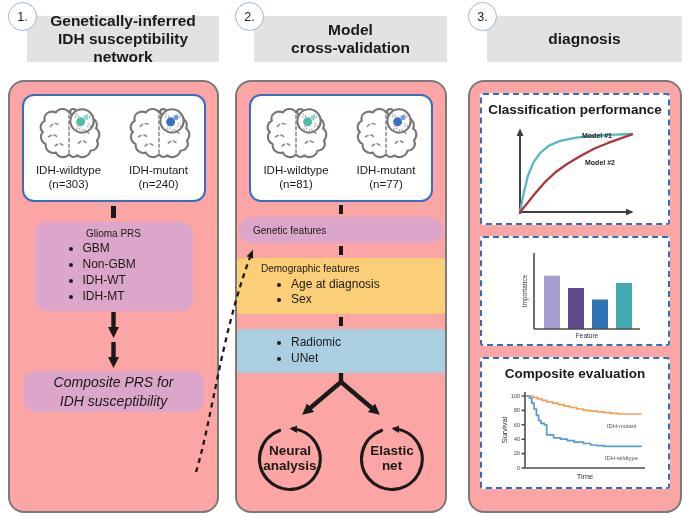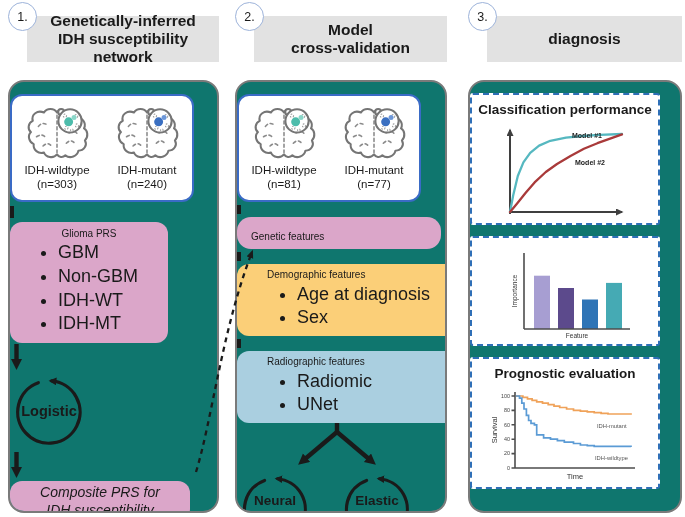--- a/index.html
+++ b/index.html
@@ -9,43 +9,43 @@
   .p1{left:8px;width:211px;}
   .p2{left:235px;width:212px;}
   .p3{left:468px;width:214px;}
   .badge{position:absolute;top:2px;left:0;width:27px;height:27px;border-radius:50%;
          border:1.6px solid #9db3da;background:#fff;z-index:4;display:flex;
          align-items:center;justify-content:center;font-size:12.5px;}
   .ptitle{position:absolute;top:16px;left:19px;right:0;height:46px;background:#e2e2e2;
           display:flex;flex-direction:column;align-items:center;justify-content:center;
           font-weight:bold;font-size:15.5px;line-height:1.18;text-align:center;z-index:1;}
   .pbody{position:absolute;top:80px;left:0;right:0;bottom:4px;border:2px solid #7a7a7a;
-         border-radius:16px;background:#0f766e;display:flex;flex-direction:column;
-         align-items:flex-start;overflow:hidden;}
+         border-radius:16px;background:#fca5a5;display:flex;flex-direction:column;
+         align-items:center;overflow:hidden;}
   .cohort{margin-top:12px;width:176px;border:2px solid #3a6bc6;border-radius:12px;
           background:#fff;display:flex;justify-content:center;gap:8px;padding:10px 2px 8px;}
   .brainfig{margin:0;display:flex;flex-direction:column;align-items:center;width:82px;}
   .brainfig svg{width:64px;height:54px;}
   .blab{font-size:11.5px;line-height:1.2;text-align:center;margin-top:4px;}
   .br{fill:#fff;stroke:#757575;stroke-width:2.2;stroke-linejoin:round;}
   .brline{fill:none;stroke:#8b8b8b;stroke-width:1.7;stroke-dasharray:3.2 3;stroke-linecap:round;}
   .brdot{fill:none;stroke:#9a9a9a;stroke-width:1.1;stroke-dasharray:1.6 1.6;}
   .stub{width:4.4px;background:#1a1a1a;flex:none;}
   .s12{height:12px;margin:4px 0;} .s8{height:9px;margin:3px 0;}
   .box{border-radius:12px;text-align:center;flex:none;}
   .pinkbox{background:#dba6c9;}
   .orangebox{background:#fbcf78;}
   .bluebox{background:#aacfe0;}
   .prsbox{width:150px;padding:6px 4px 7px;}
   .boxtitle{font-size:10px;line-height:1.25;}
   .featbox{width:184px;text-align:left;padding:5px 6px 6px 30px;}
-  .featbox ul,.prsbox ul{margin:1px 0 0;padding-left:30px;text-align:left;font-size:18px;line-height:1.32;}
+  .featbox ul,.prsbox ul{margin:1px 0 0;padding-left:30px;text-align:left;font-size:12px;line-height:1.32;}
   .prsbox ul{padding-left:44px;}
   .outbox{width:176px;padding:2px 2px;font-size:14px;line-height:1.3;font-style:italic;}
-  .pillbox{width:184px;text-align:left;padding:14px 6px 6px 14px;border-radius:14px;}
+  .pillbox{width:184px;text-align:left;padding:8px 6px 6px 14px;border-radius:14px;}
   .varrow{flex:none;margin:0;}
   .cycle{position:relative;flex:none;}
   .cyc{fill:none;stroke:#1a1a1a;stroke-width:4.2;stroke-linecap:round;}
   .cyclab{position:absolute;inset:0;display:flex;flex-direction:column;align-items:center;
           justify-content:center;font-weight:bold;text-align:center;line-height:1.1;}
   .modelrow{display:flex;gap:26px;margin-top:2px;}
   .sec{border:2.5px dashed #2e6fb7;border-radius:3px;width:178px;padding:7px 4px 3px;
        margin-top:11px;display:flex;flex-direction:column;align-items:center;flex:none;background:#fff;}
   .sectitle{font-weight:bold;font-size:13.5px;margin-bottom:1px;text-align:center;}
   .axis{stroke:#3f3f3f;stroke-width:2;}
@@ -99,26 +99,20 @@
         <ul>
           <li>GBM</li>
           <li>Non-GBM</li>
           <li>IDH-WT</li>
           <li>IDH-MT</li>
         </ul>
       </div>
       <svg class="varrow" width="13" height="30" viewBox="0 0 13 30">
         <line x1="6.5" y1="1" x2="6.5" y2="18" stroke="#1a1a1a" stroke-width="4.4" marker-end="url(#mBig)"></line>
       </svg>
-      <div class="cycle" style="width:78px;height:78px;">
-        <svg viewBox="0 0 100 100" width="78" height="78">
-          <path class="cyc" d="M36.3 12.4 A40 40 0 1 0 53.5 10.2" marker-end="url(#mCyc)"></path>
-        </svg>
-        <div class="cyclab" style="font-size:14.5px;">Logistic</div>
-      </div>
       <svg class="varrow" width="13" height="30" viewBox="0 0 13 30">
         <line x1="6.5" y1="1" x2="6.5" y2="18" stroke="#1a1a1a" stroke-width="4.4" marker-end="url(#mBig)"></line>
       </svg>
       <div class="box pinkbox outbox">
         <div>Composite PRS for</div>
         <div>IDH susceptibility</div>
       </div>
     </div>
   </section>
 
@@ -160,21 +154,20 @@
       <div class="stub s8"></div>
       <div class="box orangebox featbox">
         <div class="boxtitle">Demographic features</div>
         <ul>
           <li>Age at diagnosis</li>
           <li>Sex</li>
         </ul>
       </div>
       <div class="stub s8"></div>
       <div class="box bluebox featbox">
-        <div class="boxtitle">Radiographic features</div>
         <ul>
           <li>Radiomic</li>
           <li>UNet</li>
         </ul>
       </div>
       <svg width="200" height="46" viewBox="0 0 200 46" style="flex:none;">
         <line x1="100" y1="0" x2="100" y2="12" stroke="#1a1a1a" stroke-width="4.4"></line>
         <line x1="100" y1="9" x2="68" y2="36" stroke="#1a1a1a" stroke-width="4.4" marker-end="url(#mBig)"></line>
         <line x1="100" y1="9" x2="132" y2="36" stroke="#1a1a1a" stroke-width="4.4" marker-end="url(#mBig)"></line>
       </svg>
@@ -231,21 +224,21 @@
               <rect x="116" y="37.9" width="16" height="46.1" fill="#45aab4"></rect>
             </g>
           <line class="axisthin" x1="34" y1="8" x2="34" y2="84"></line>
           <line class="axisthin" x1="34" y1="84" x2="140" y2="84"></line>
           <text class="axlab" x="27" y="46" text-anchor="middle" transform="rotate(-90 27 46)">Importance</text>
           <text class="axlab" x="87" y="93" text-anchor="middle">Feature</text>
         </svg>
       </div>
 
       <div class="sec">
-        <div class="sectitle">Prognostic evaluation</div>
+        <div class="sectitle">Composite evaluation</div>
         <svg width="160" height="102" viewBox="0 0 160 102">
           <line class="axisthin" x1="30" y1="10" x2="30" y2="86"></line>
           <line class="axisthin" x1="30" y1="86" x2="150" y2="86"></line>
           <line class="axisthin" x1="26.5" y1="14" x2="30" y2="14"></line>
           <line class="axisthin" x1="26.5" y1="28.4" x2="30" y2="28.4"></line>
           <line class="axisthin" x1="26.5" y1="42.8" x2="30" y2="42.8"></line>
           <line class="axisthin" x1="26.5" y1="57.2" x2="30" y2="57.2"></line>
           <line class="axisthin" x1="26.5" y1="71.6" x2="30" y2="71.6"></line>
           <line class="axisthin" x1="26.5" y1="86" x2="30" y2="86"></line>
           <text class="tick" x="25" y="15.8" text-anchor="end">100</text>

